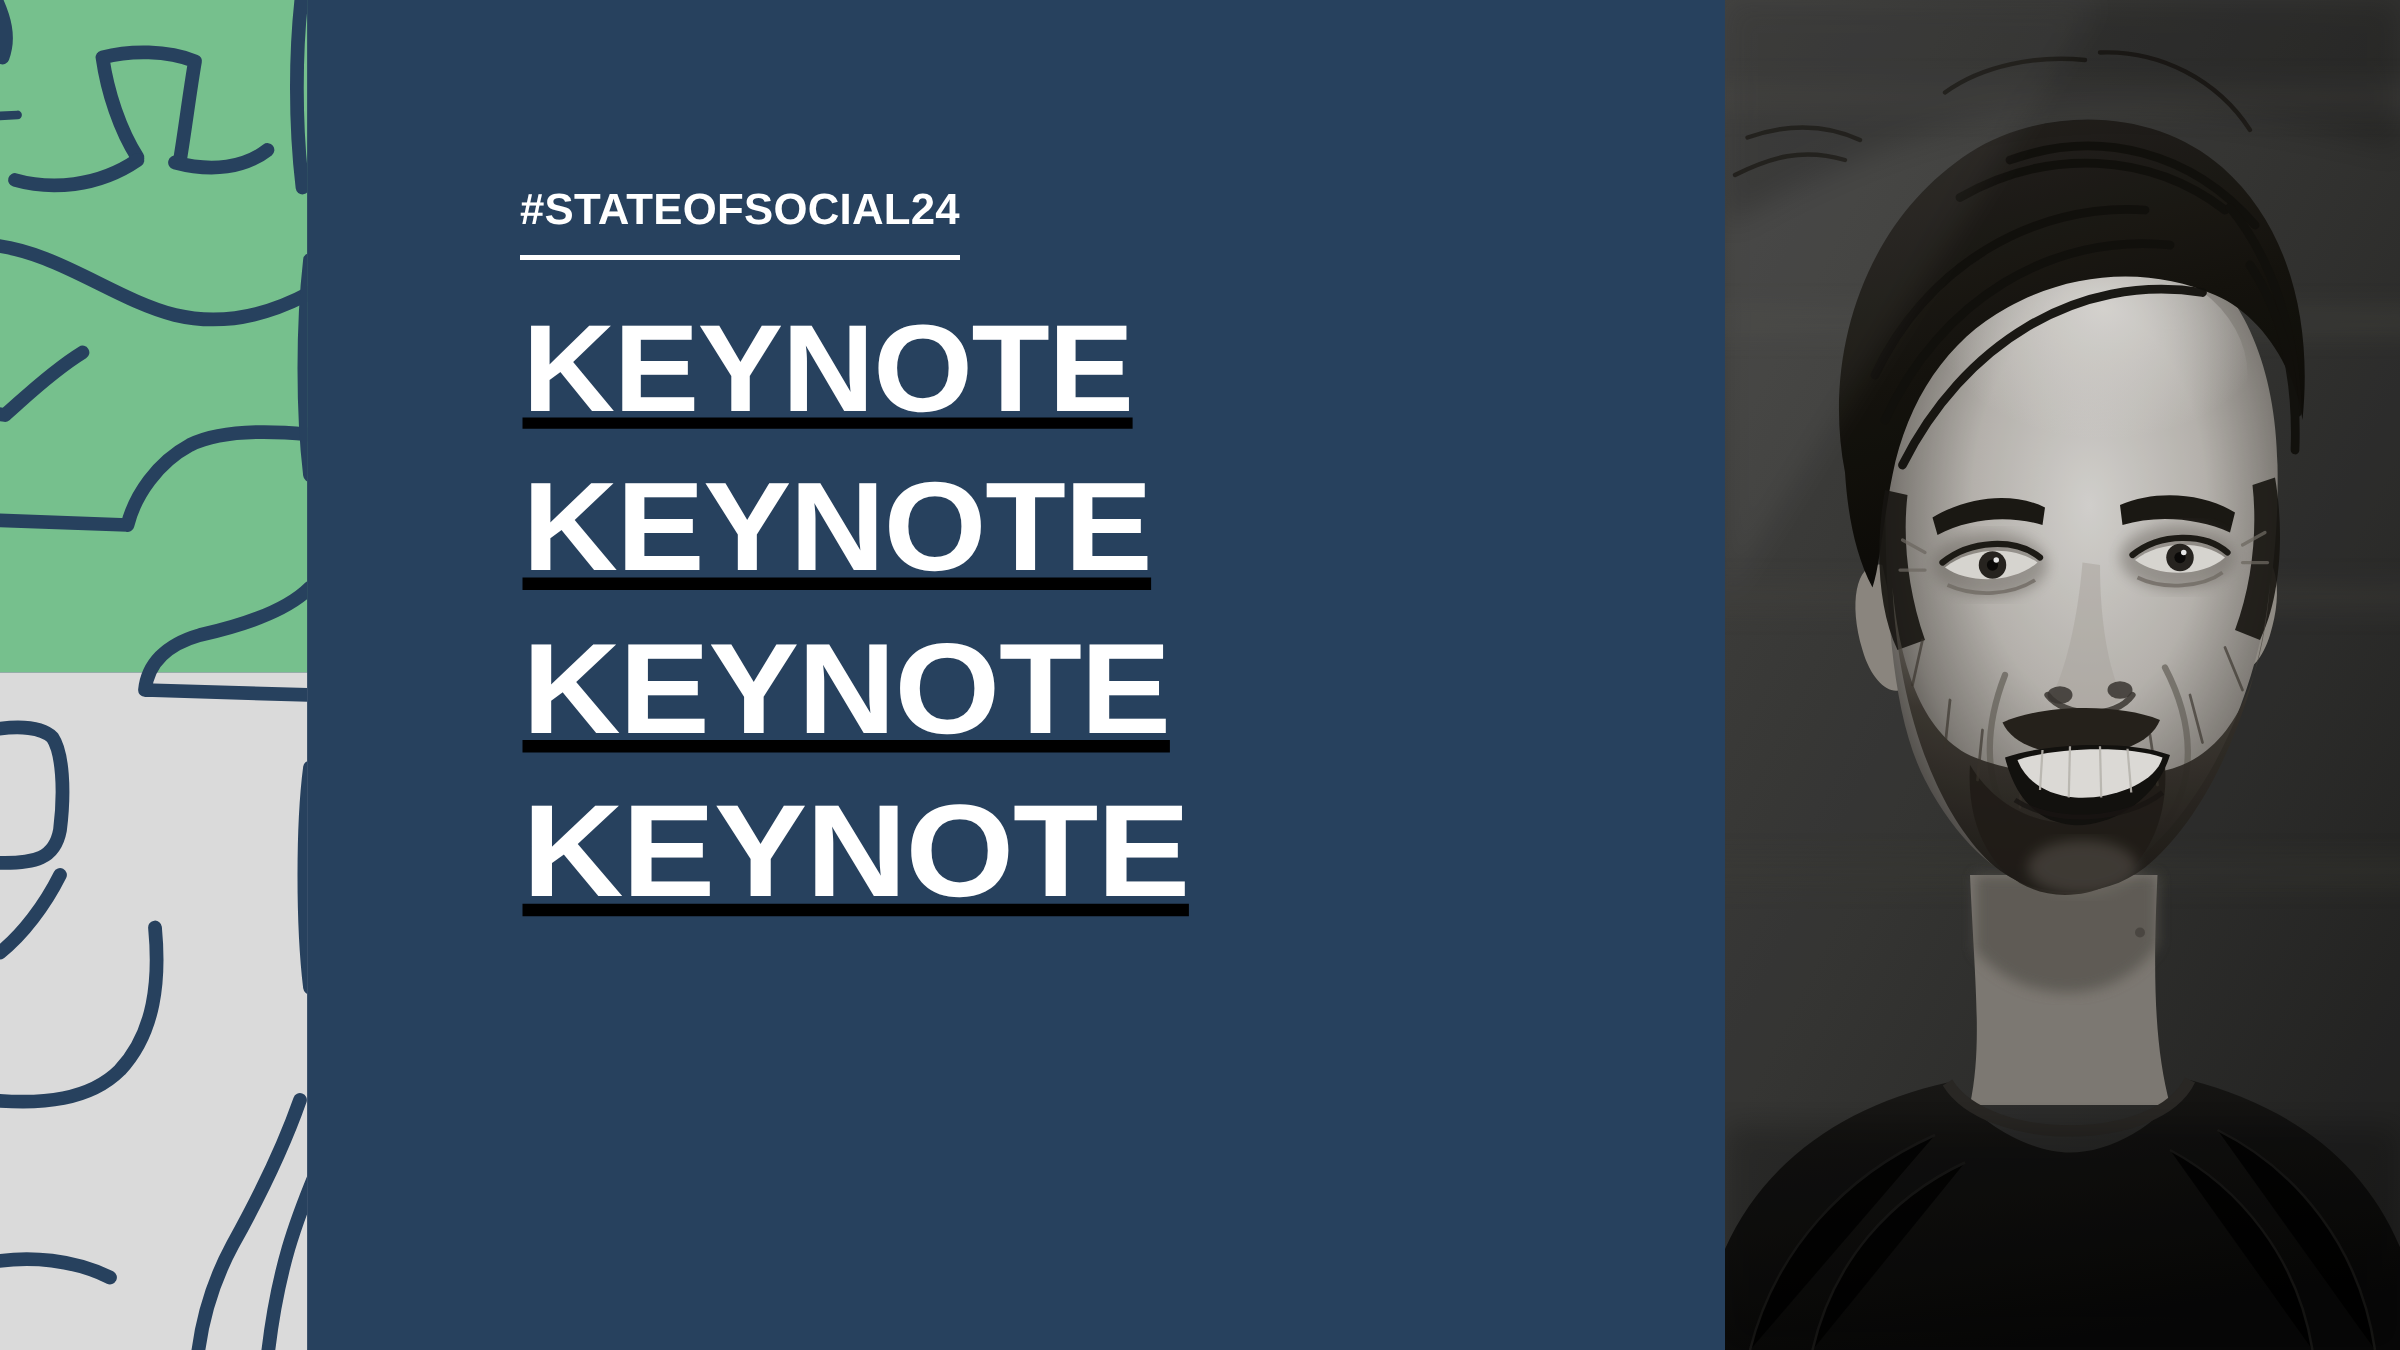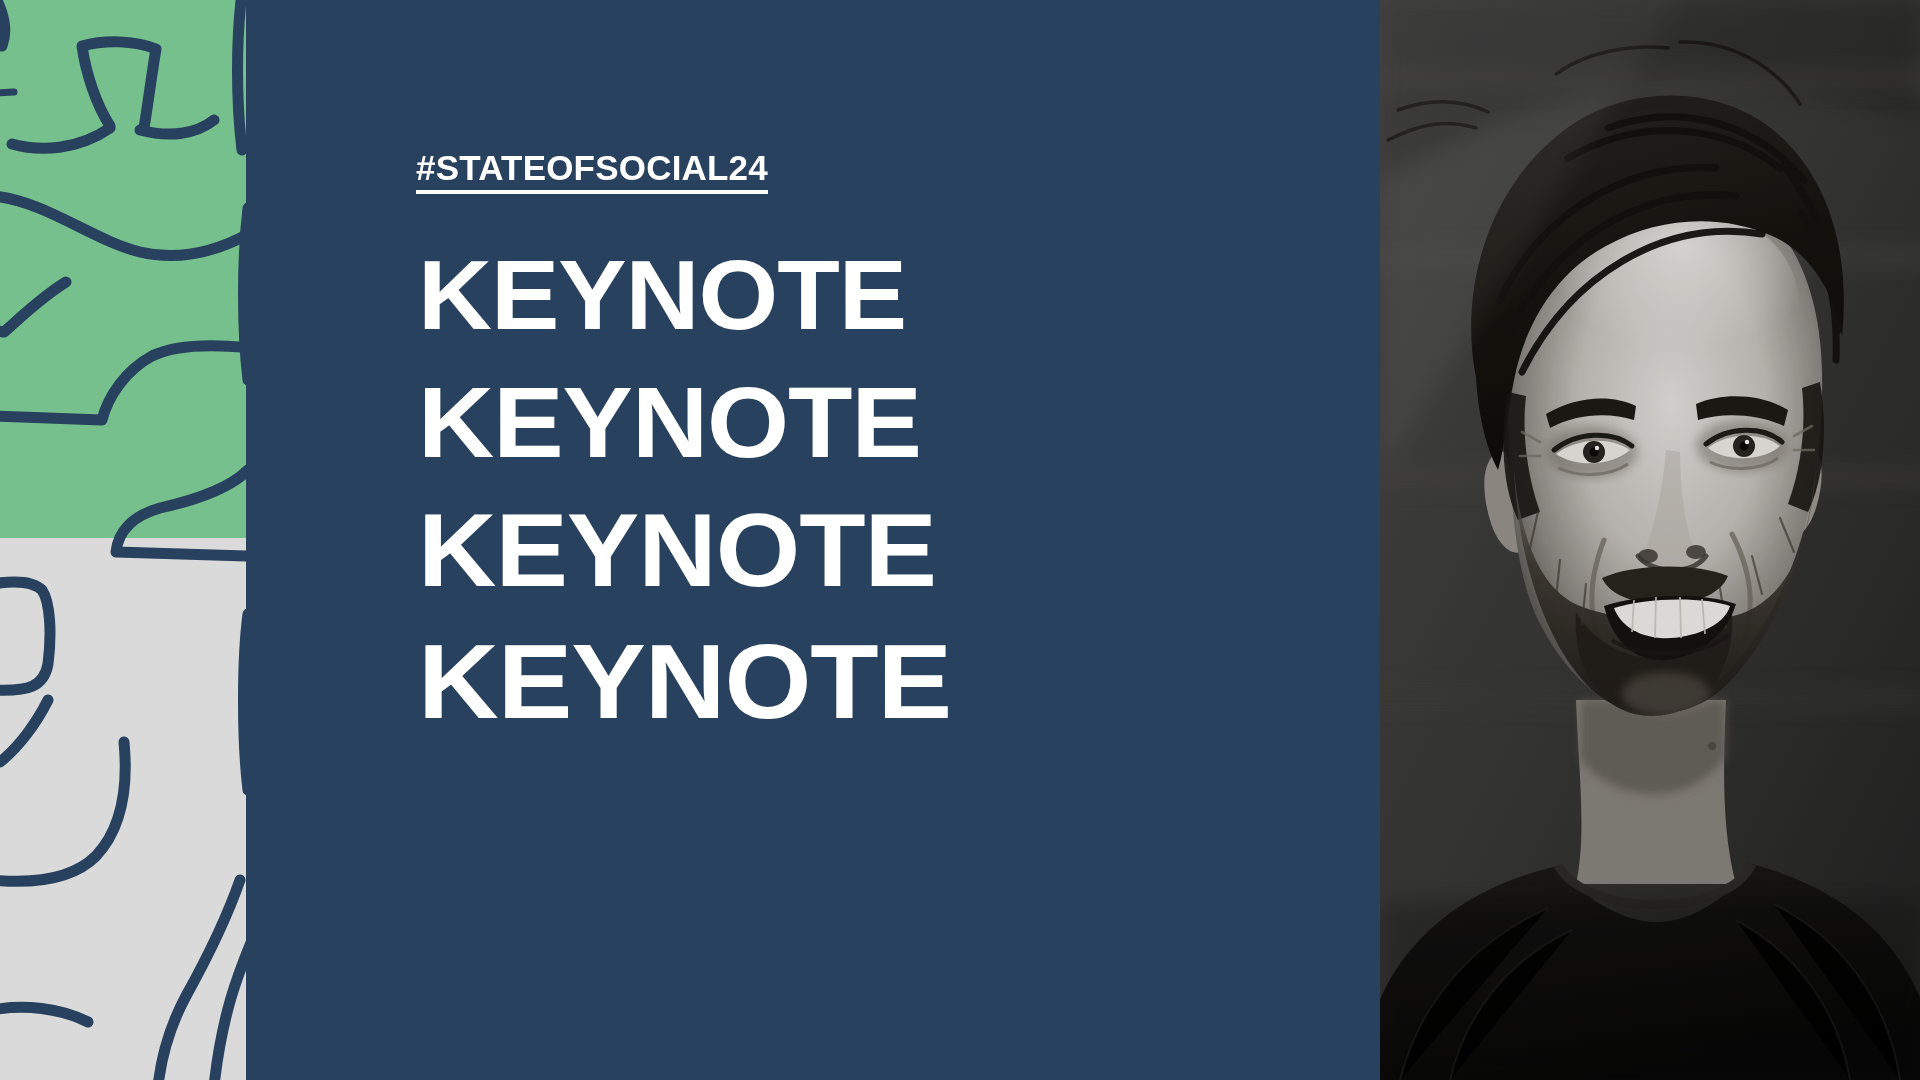--- a/index.html
+++ b/index.html
@@ -58,30 +58,31 @@
   #hashtag {
     position: absolute;
     left: 170px;
     top: 150px;
     font-size: 35px;
     font-weight: 800;
     letter-spacing: 0.2px;
     color: #ffffff;
     white-space: nowrap;
     line-height: 1;
-    padding-bottom: 5px;
+    padding-bottom: 19px;
     border-bottom: 4px solid #ffffff;
     font-family: "Liberation Sans", sans-serif;
   }
 
   #headline-stack {
     position: absolute;
     left: 172px;
     top: 246px;
     width: 920px;
+    text-decoration: underline;
   }
   #headline-stack .kline {
     display: block;
     color: #ffffff;
     font-weight: 800;
     font-family: "Liberation Sans", sans-serif;
     letter-spacing: -1px;
     line-height: 0.99;
     white-space: nowrap;
     transform-origin: left top;

